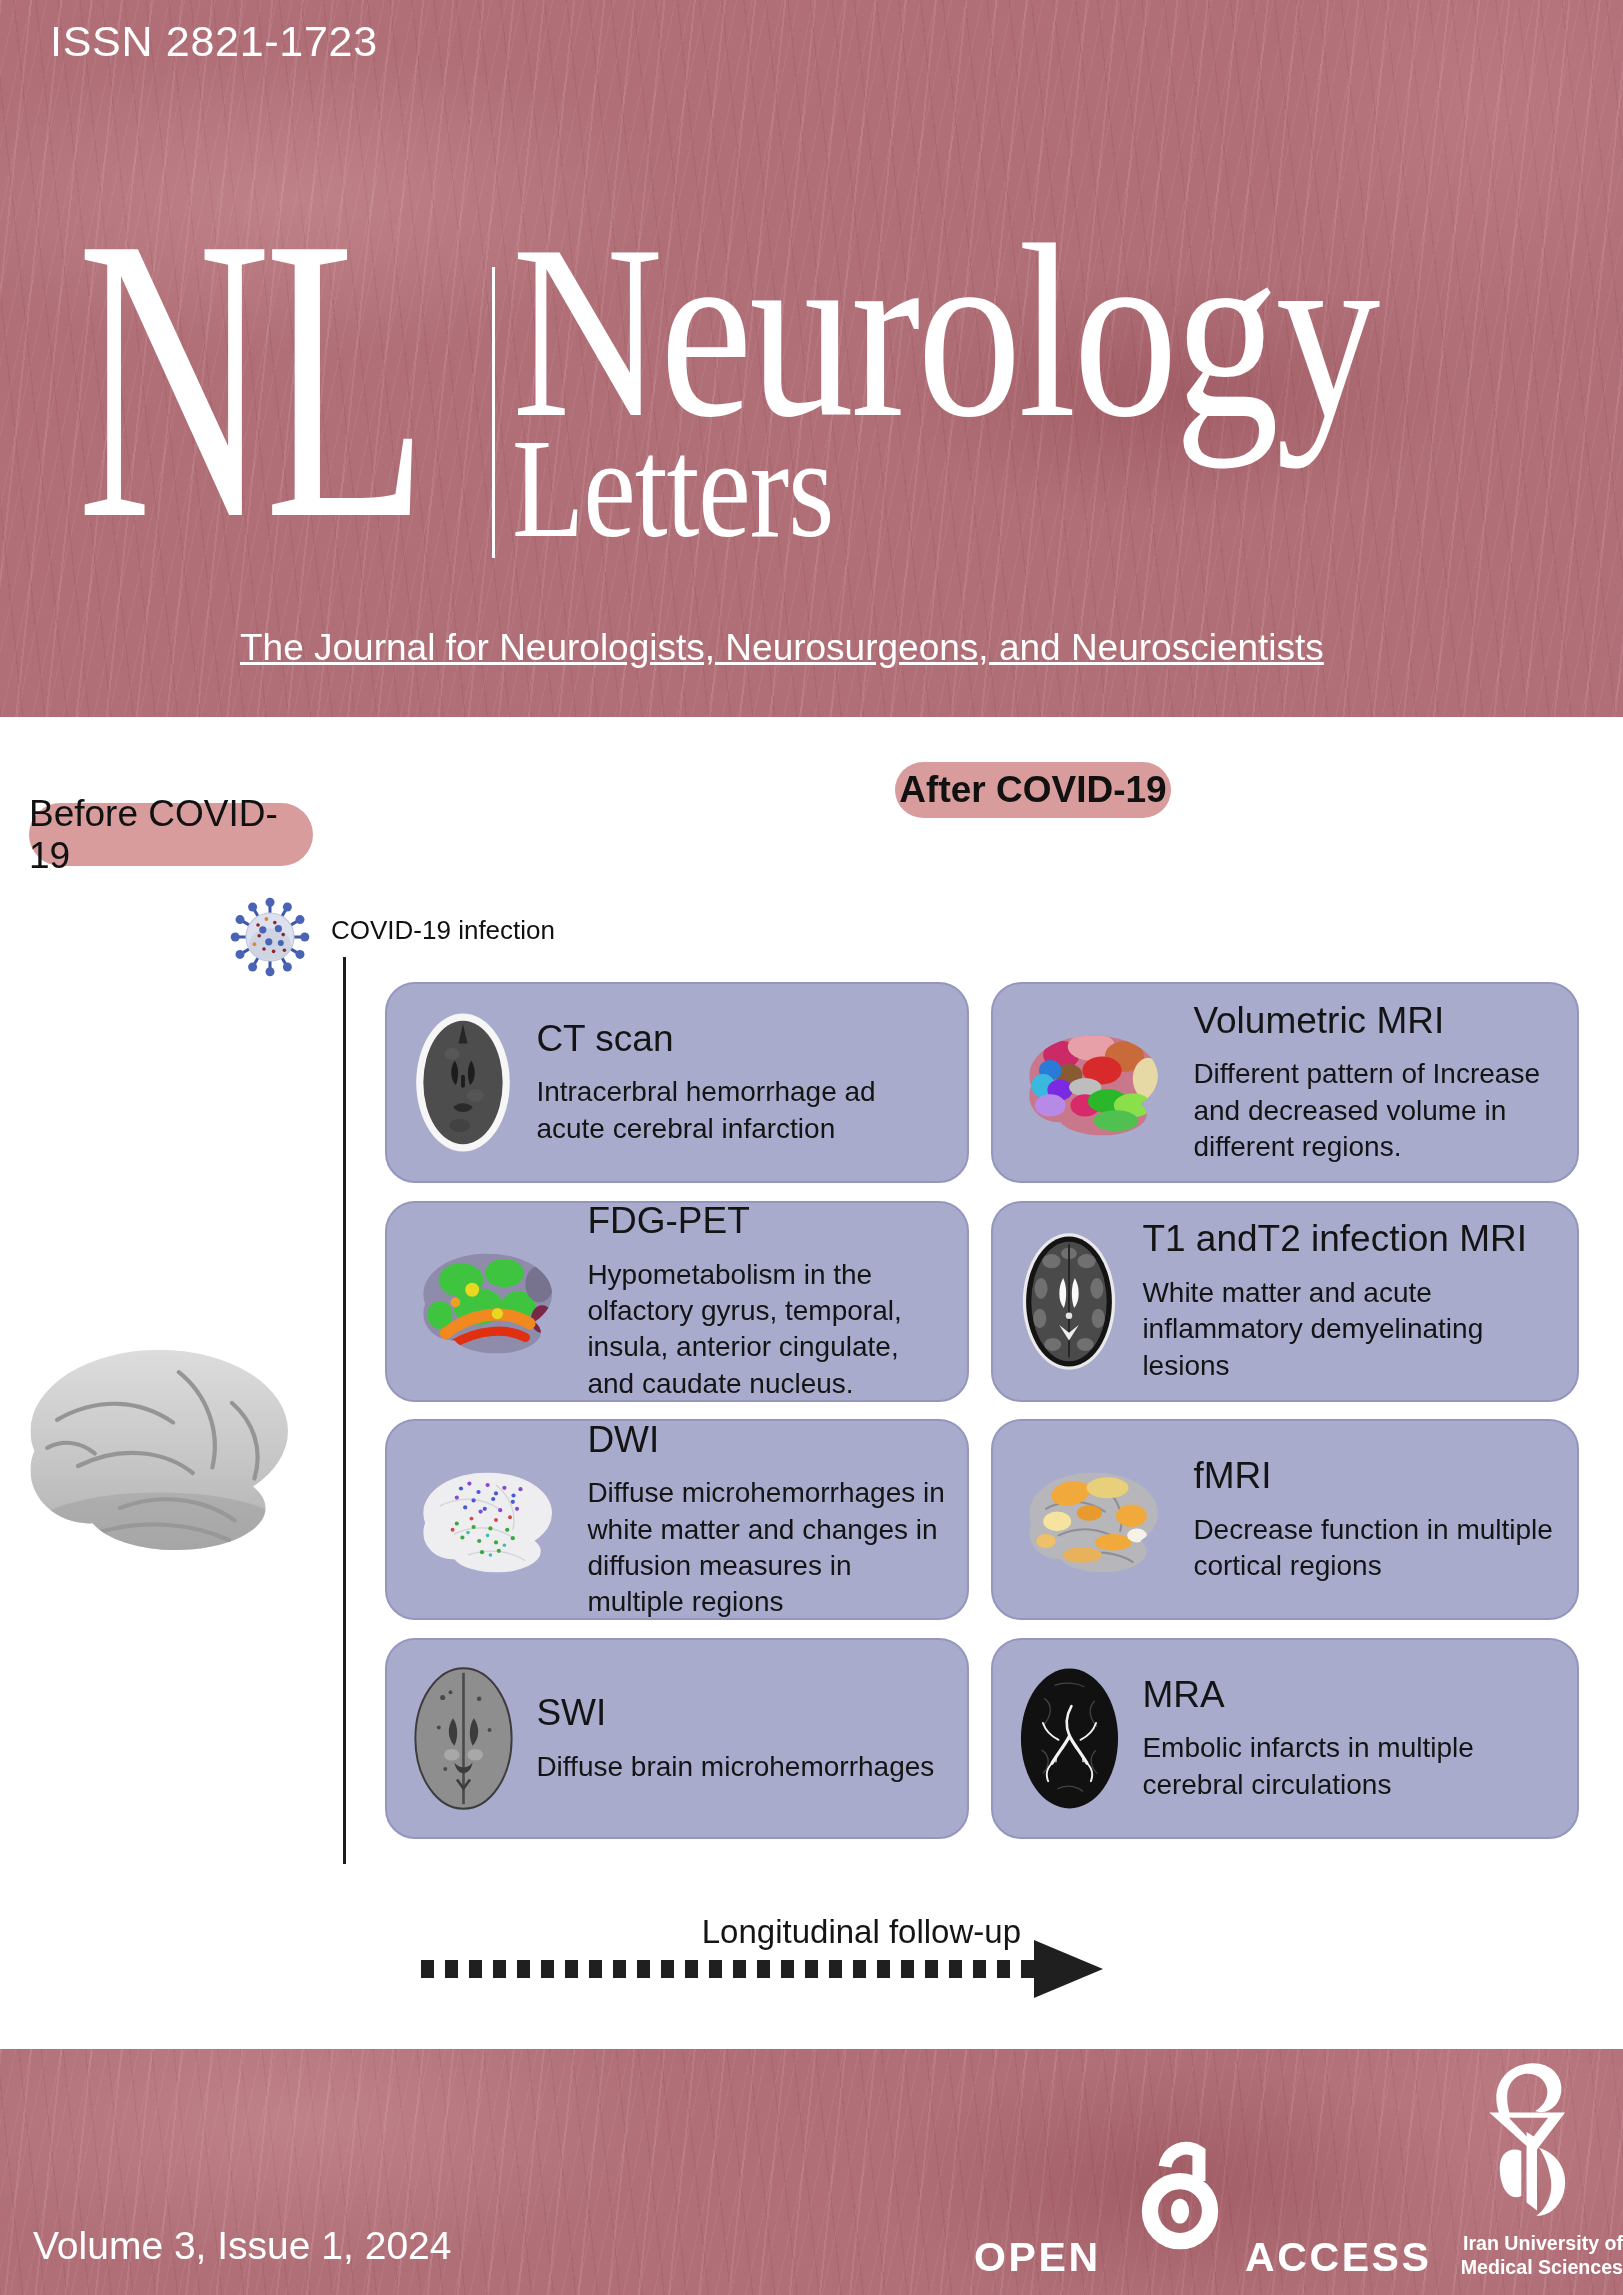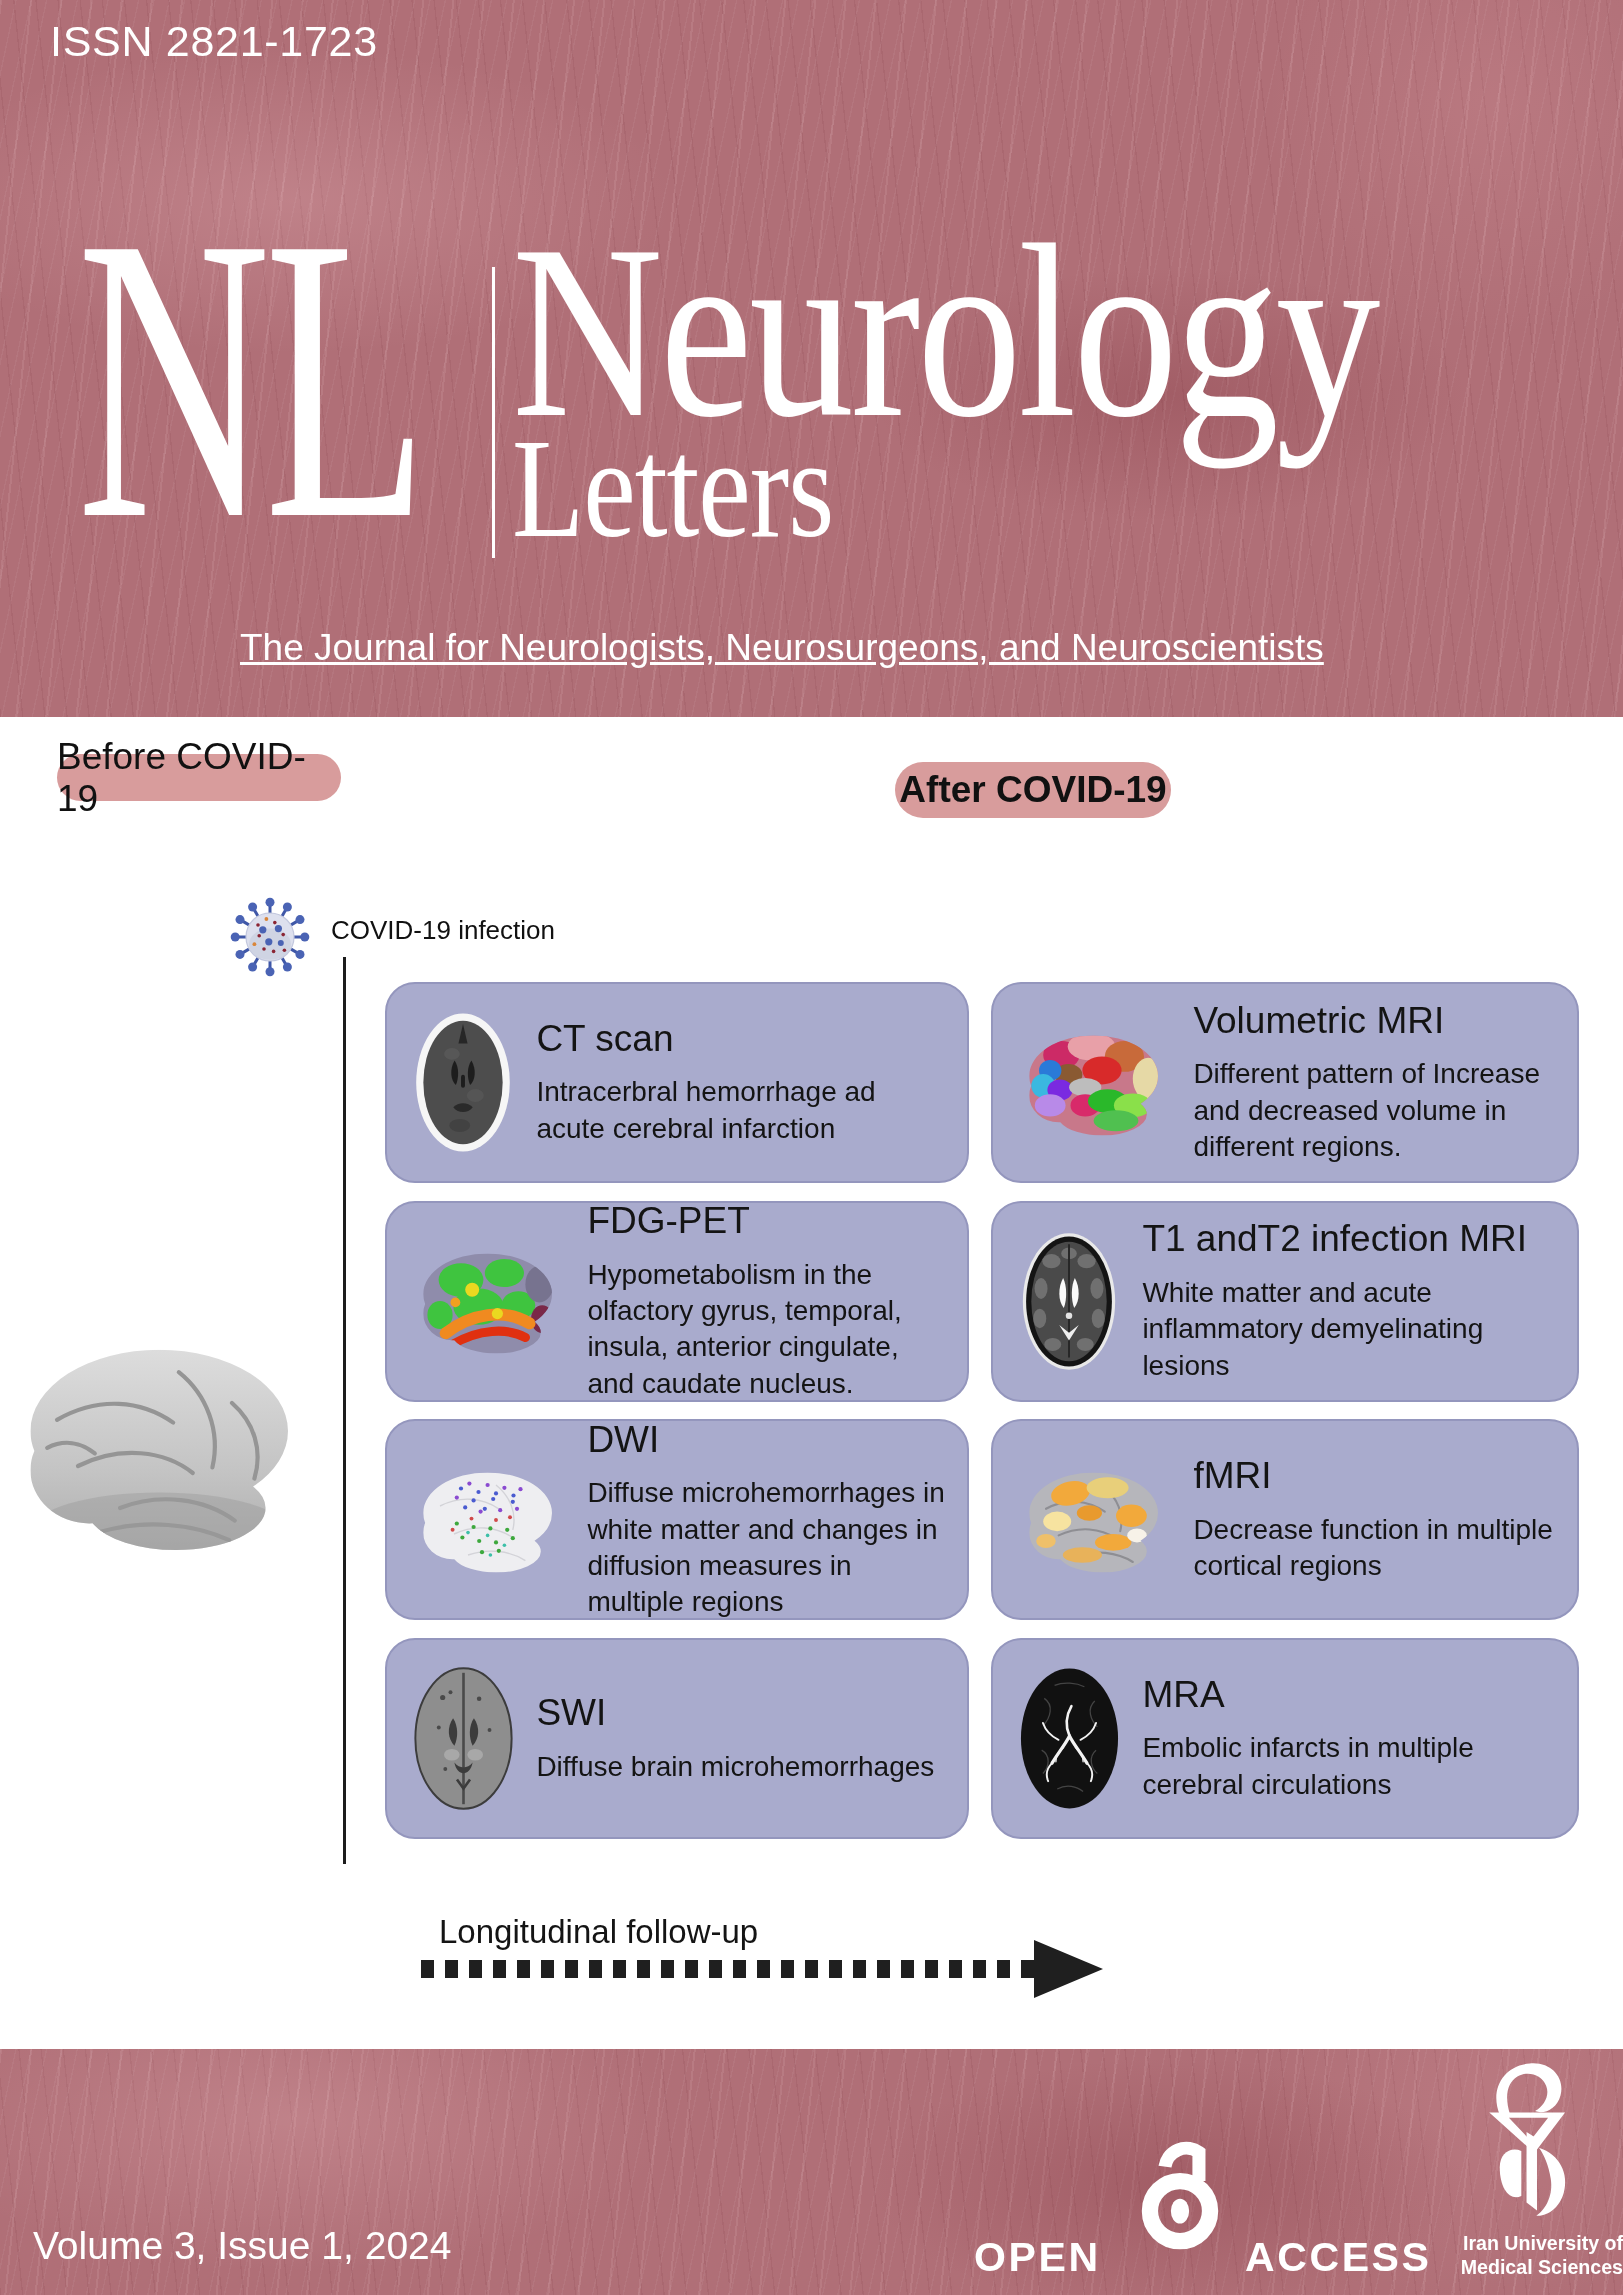--- a/index.html
+++ b/index.html
@@ -39,21 +39,21 @@
     font-family:"Liberation Serif",serif;font-size:141px;line-height:1;
     transform:scale(0.84,1.0);transform-origin:left top;letter-spacing:-1.3px;
   }
   .tagline{position:absolute;left:240px;top:627px;color:#fff;font-size:37px;text-decoration:underline;}
 
   
   .pill{
     position:absolute;background:#d89c9c;color:#111;border-radius:33px;
     display:flex;align-items:center;justify-content:center;font-size:37px;
   }
-  .pill.before{left:29px;top:754px;width:284px;height:47px;margin-left:28px;}
+  .pill.before{left:29px;top:803px;width:284px;height:63px;}
   .pill.after{left:895px;top:762px;width:276px;height:56px;font-weight:bold;}
 
   .virus{position:absolute;left:228px;top:895px;width:84px;height:84px;}
   .infection-label{position:absolute;left:331px;top:915px;font-size:26px;color:#111;}
   .timeline{position:absolute;left:343px;top:957px;width:2.6px;height:907px;background:#1c1c1c;}
 
   .left-brain{position:absolute;left:7.9px;top:1309px;width:308px;height:272px;}
 
   .cards{
     position:absolute;left:385px;top:982px;
@@ -64,21 +64,21 @@
     background:#a9abcd;border:2px solid #9496bd;border-radius:30px;
     box-sizing:border-box;display:flex;align-items:center;padding:0 22px 0 17px;
   }
   .img-wrap{display:flex;align-items:center;justify-content:center;}
   .card.col-left .img-wrap{flex:0 0 169px;}
   .card.col-right .img-wrap{flex:0 0 118px;}
   .card-text{flex:1;padding-left:14.4px;color:#141414;}
   .card-title{font-size:37px;margin-bottom:14.4px;}
   .card-body{font-size:28px;line-height:1.3;}
 
-  .followup-label{position:absolute;left:439px;top:1913px;width:563px;text-align:left;font-size:33px;color:#141414;}
+  .followup-label{position:absolute;left:458px;top:1913px;width:563px;text-align:right;font-size:33px;color:#141414;}
   .followup-dashes{
     position:absolute;left:421px;top:1960px;width:613px;height:18.3px;
     background:repeating-linear-gradient(90deg,#1f1f1f 0 13px,transparent 13px 24px);
   }
   .followup-head{
     position:absolute;left:1034px;top:1940px;width:0;height:0;
     border-left:69px solid #1f1f1f;border-top:29px solid transparent;border-bottom:29px solid transparent;
   }
 
   

